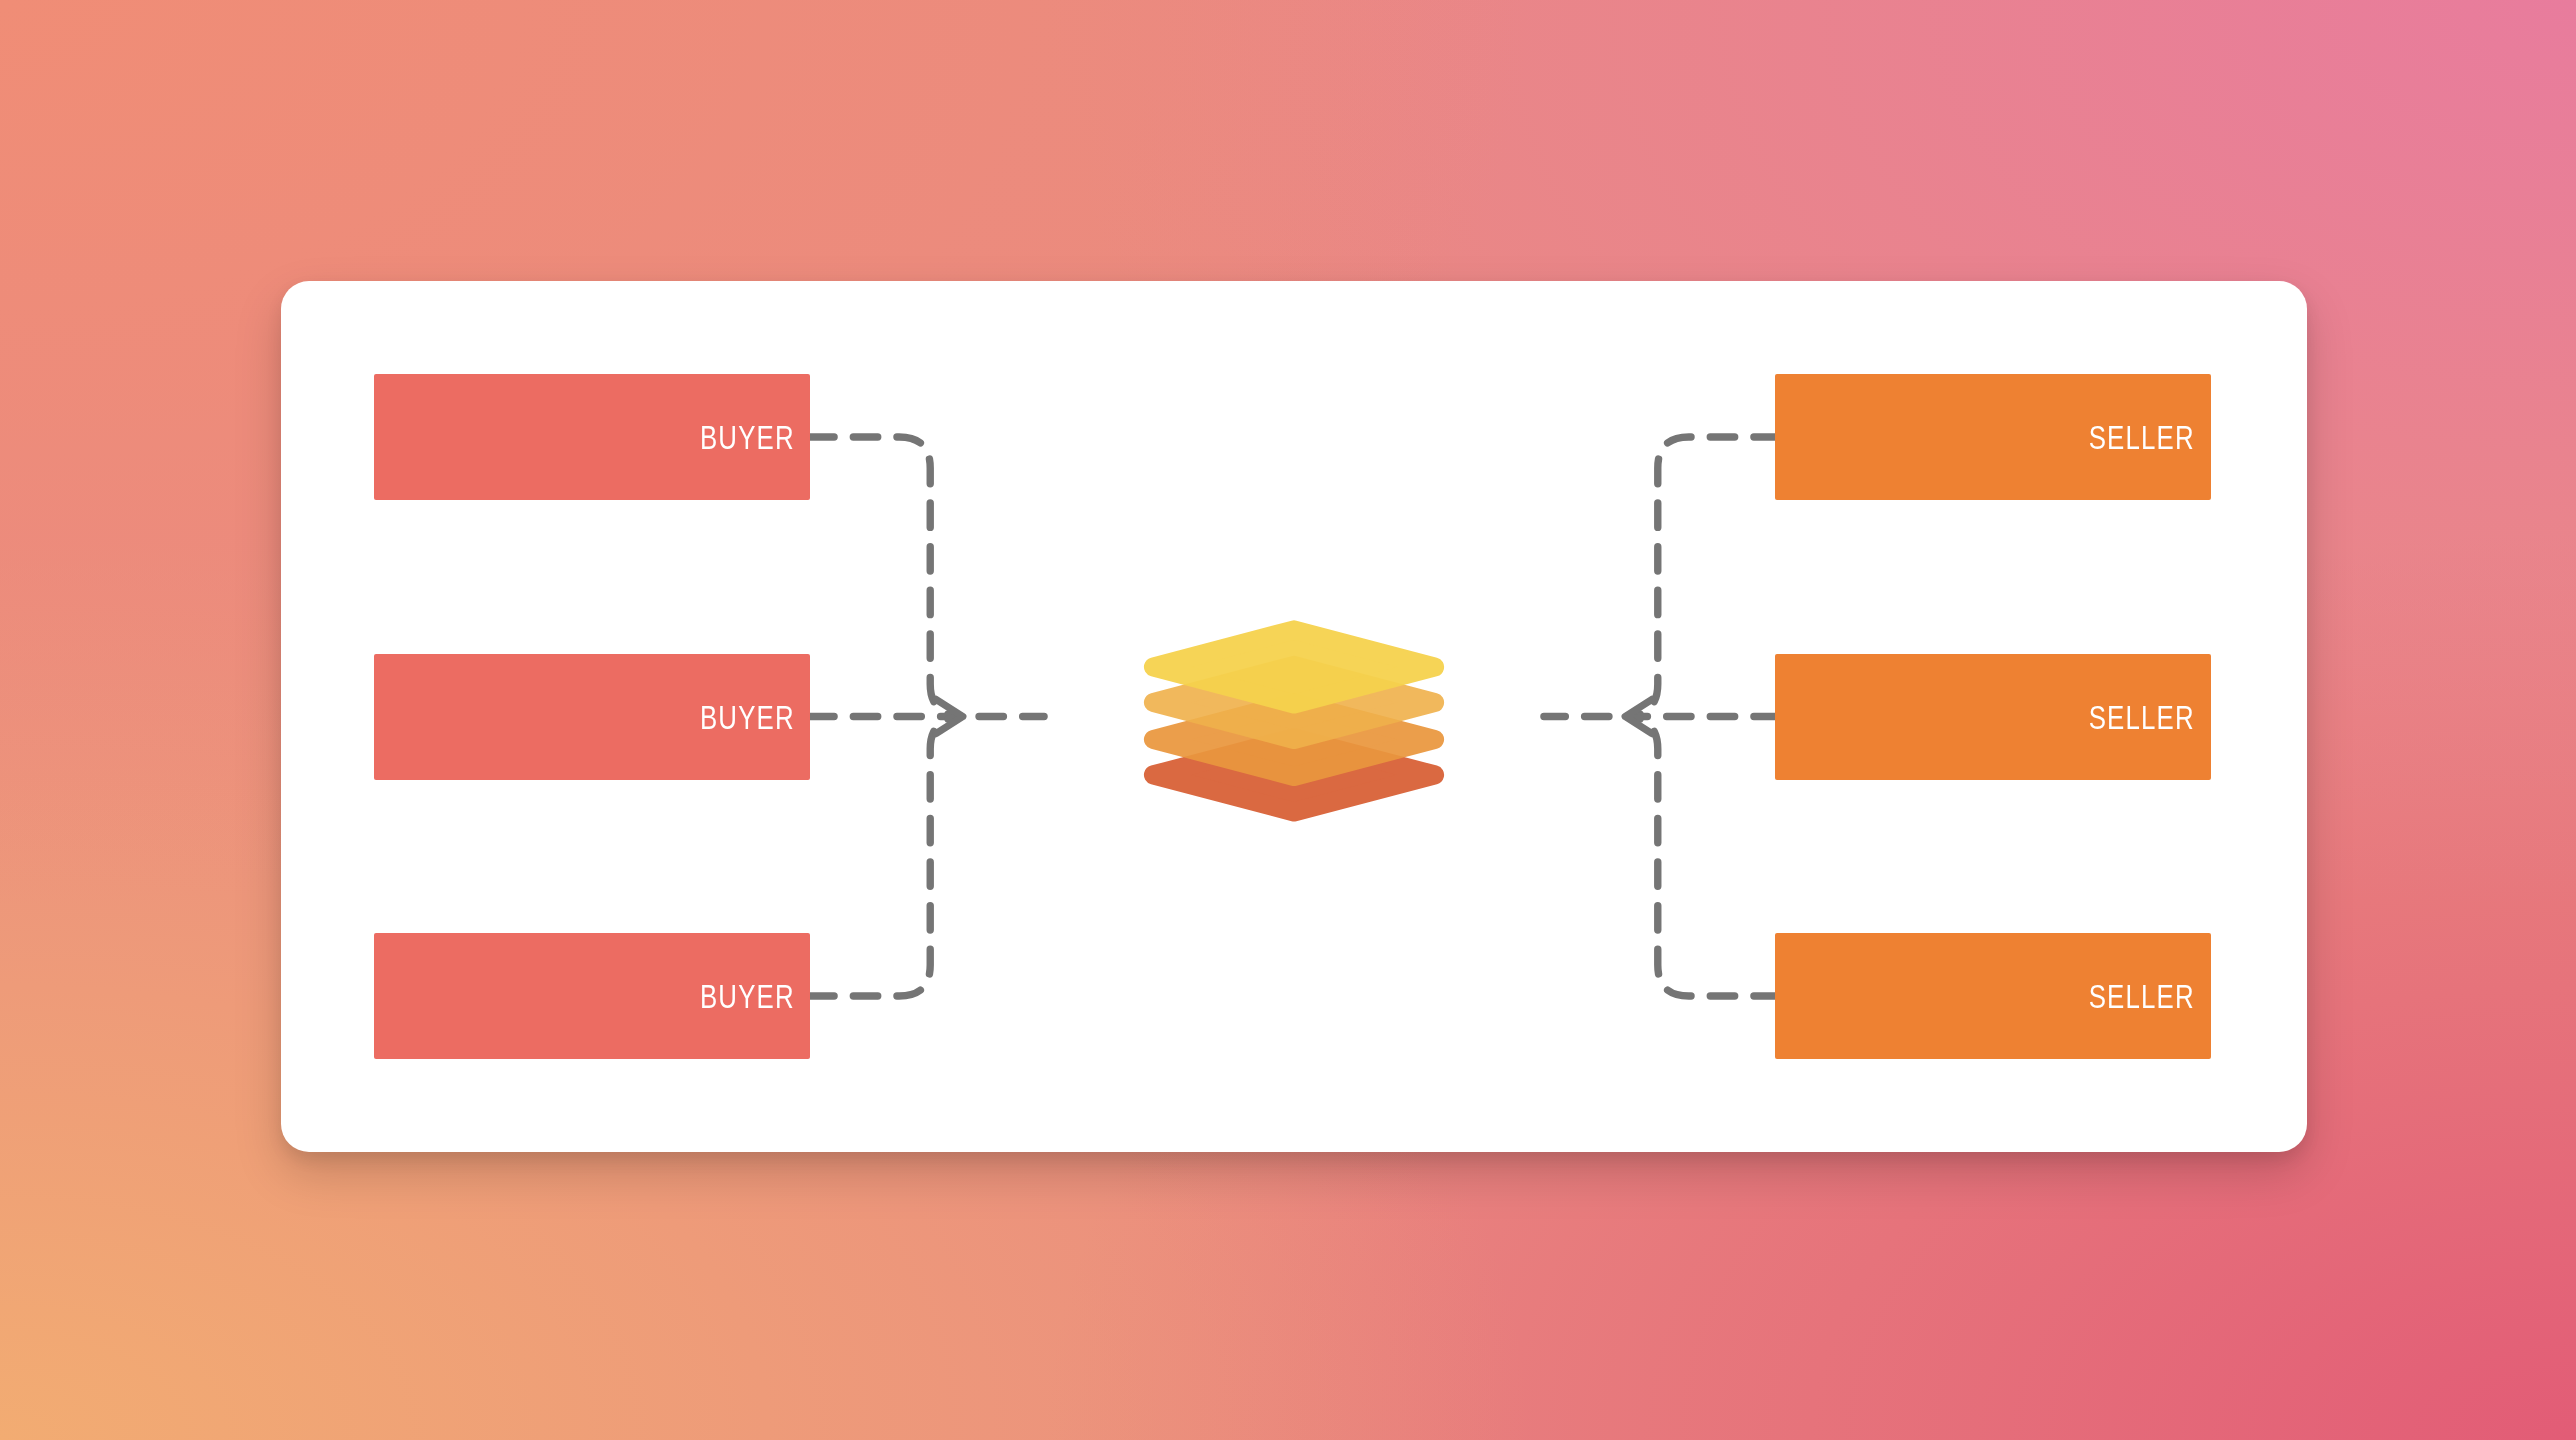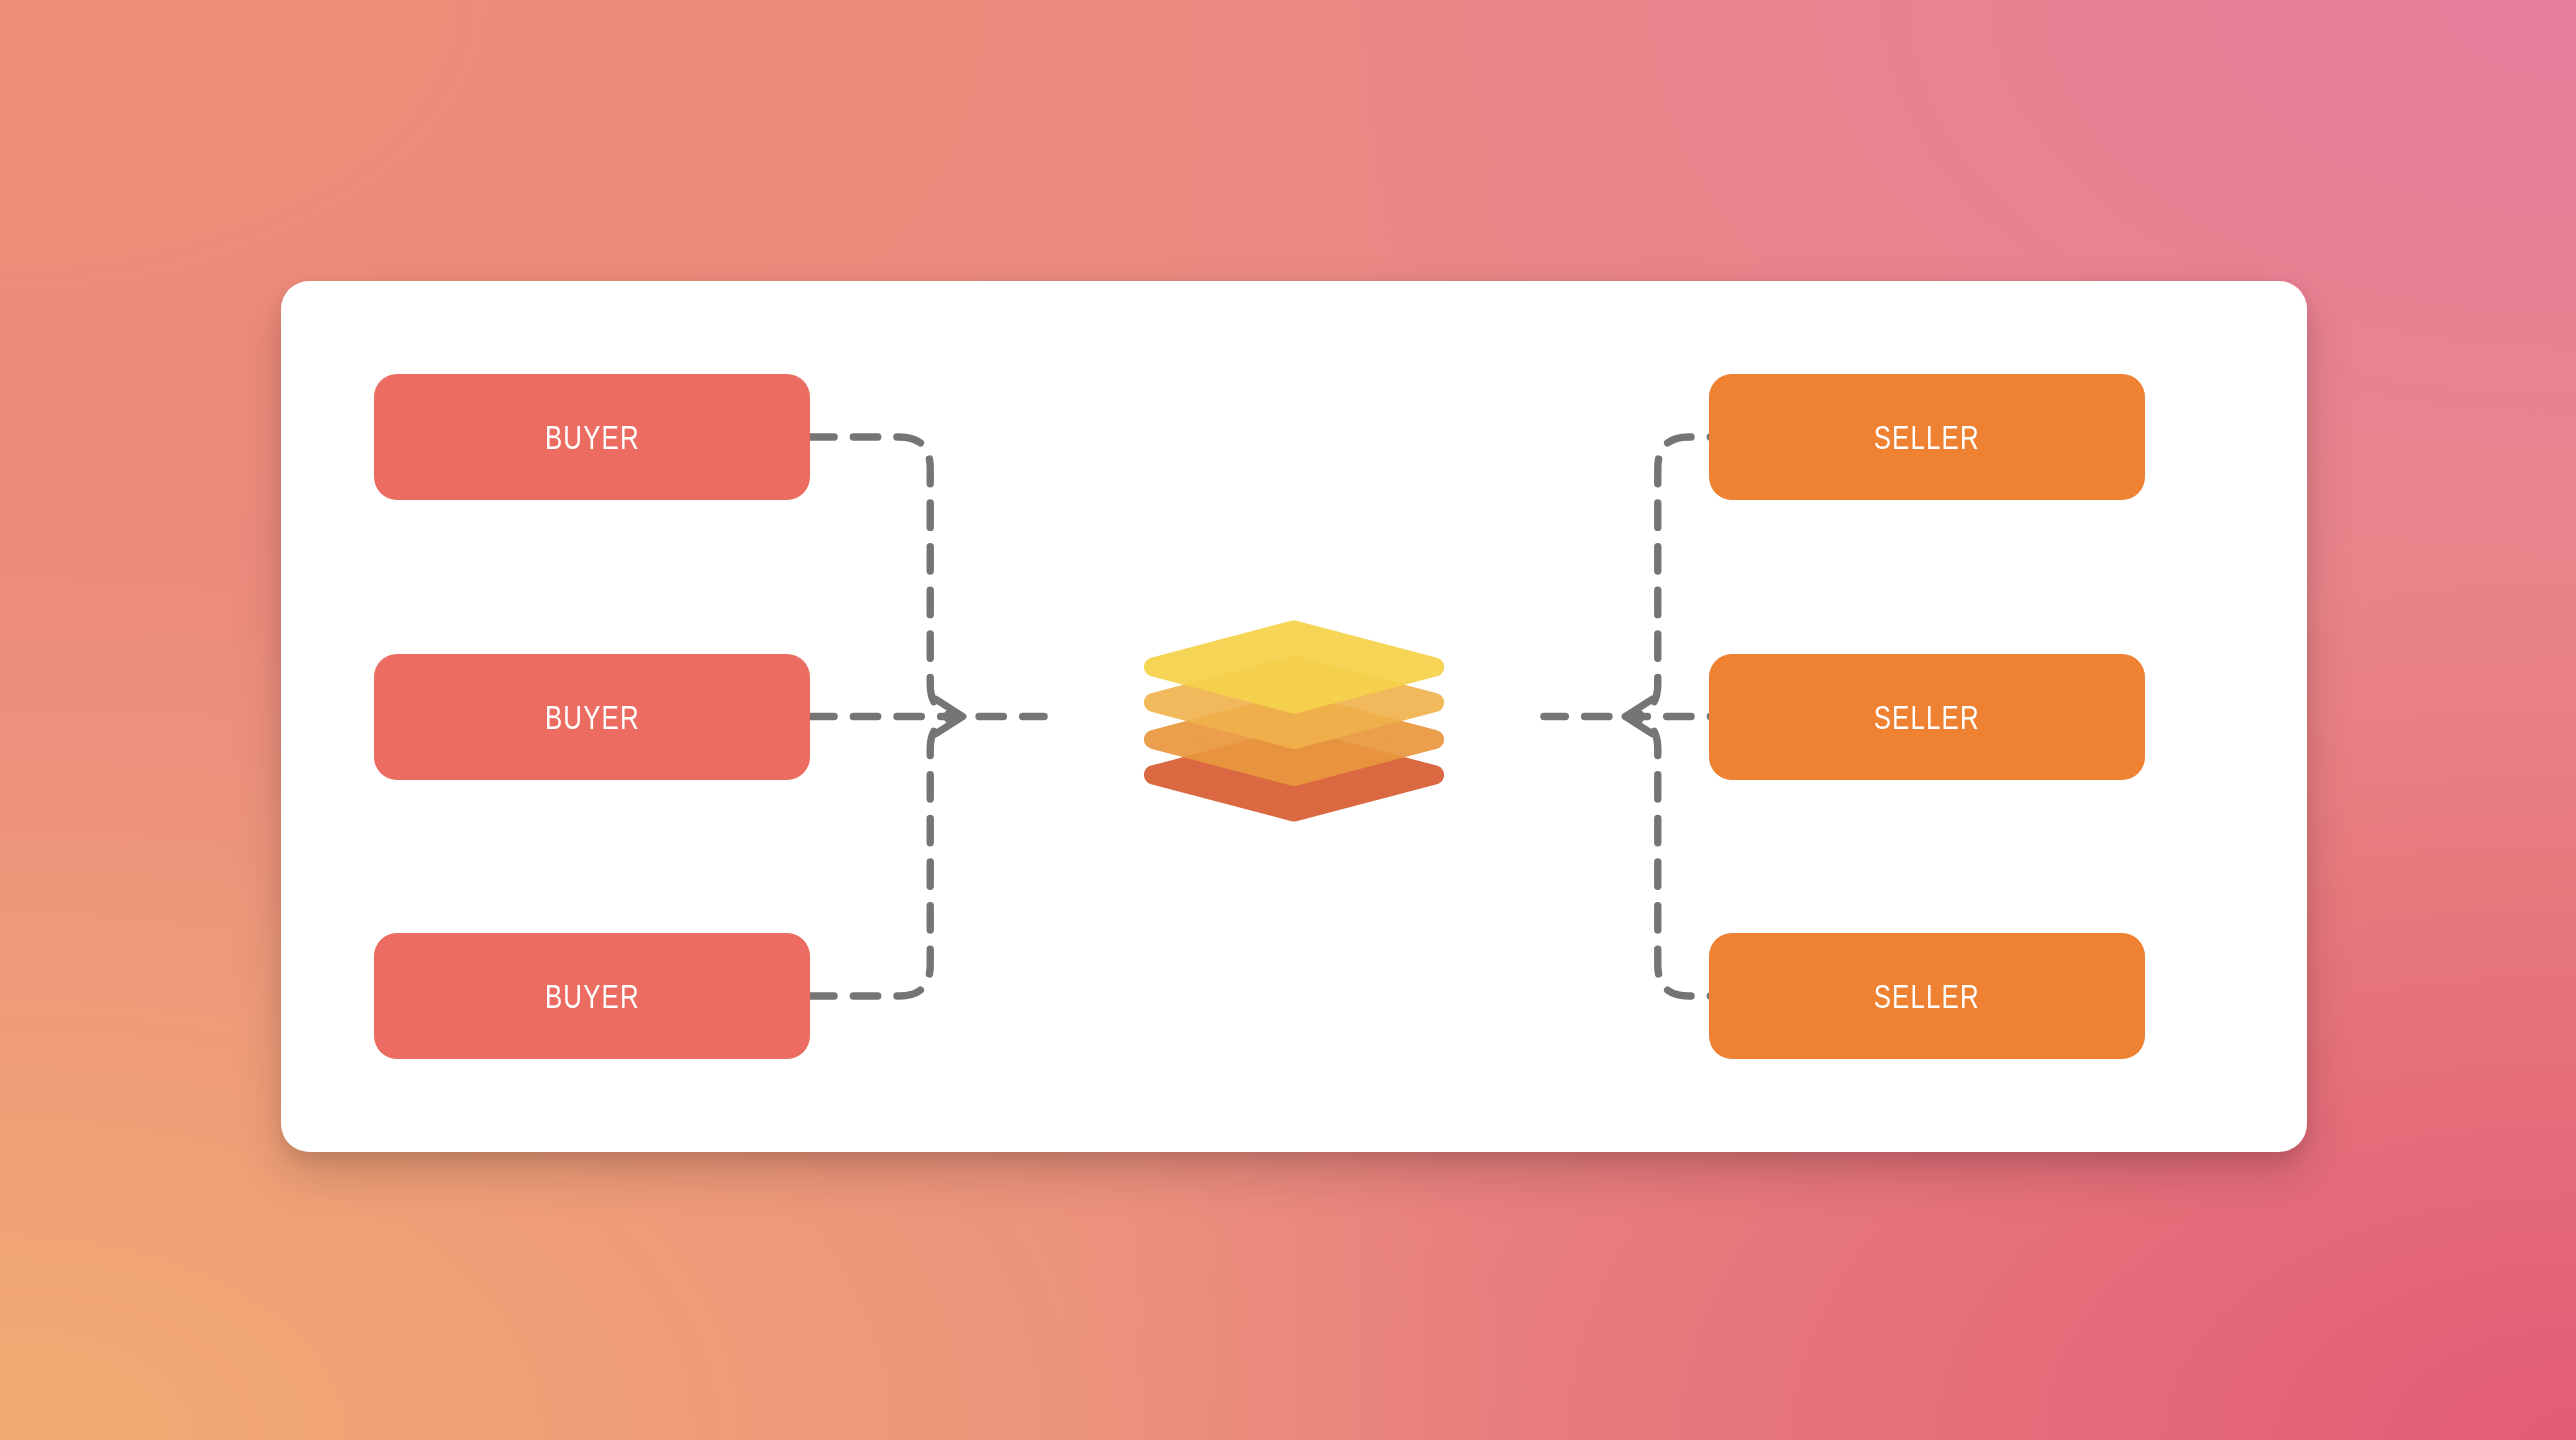--- a/index.html
+++ b/index.html
@@ -37,27 +37,27 @@
     position: absolute;
     inset: 0;
     width: 2026px;
     height: 871px;
     display: block;
   }
   .node {
     position: absolute;
     width: 436px;
     height: 126px;
-    border-radius: 23px;
+    border-radius: 2px;
     display: flex;
     align-items: center;
-    justify-content: center;
+    justify-content: flex-end;
   }
   .buyer  { left: 93px;  background: var(--buyer_box); }
-  .seller { left: 1428px; background: var(--seller_box); }
+  .seller { left: 1494px; background: var(--seller_box); }
   .row1 { top: 93px; }
   .row2 { top: 373px; }
   .row3 { top: 652px; }
   .node-label {
     color: var(--label_text);
     font-size: 34px;
     letter-spacing: 1.5px;
     font-weight: 400;
     transform: scaleX(0.76);
     transform-origin: center;

